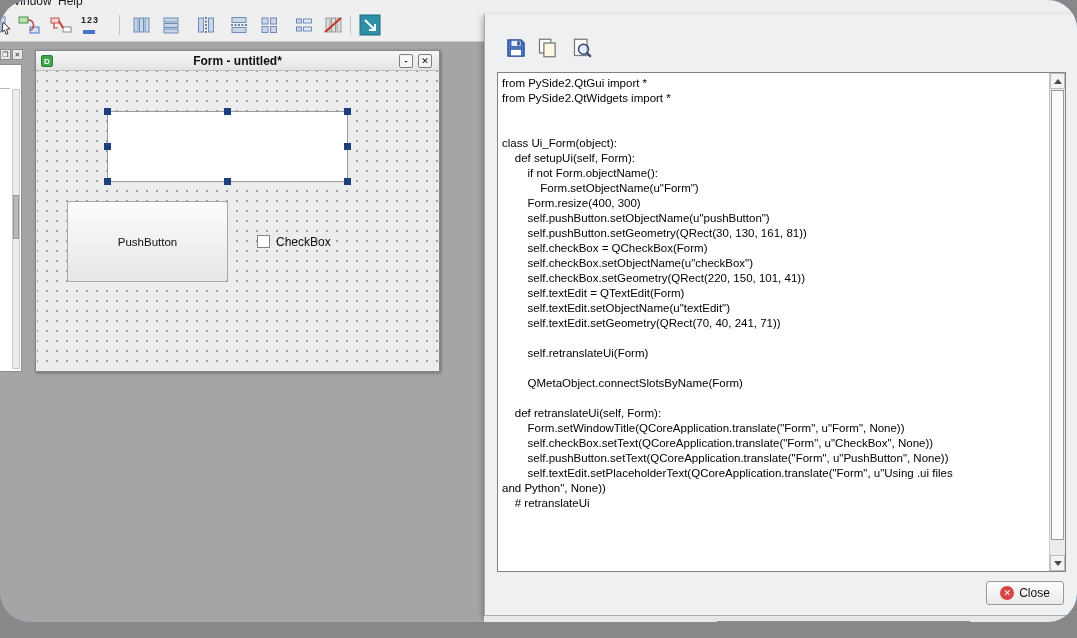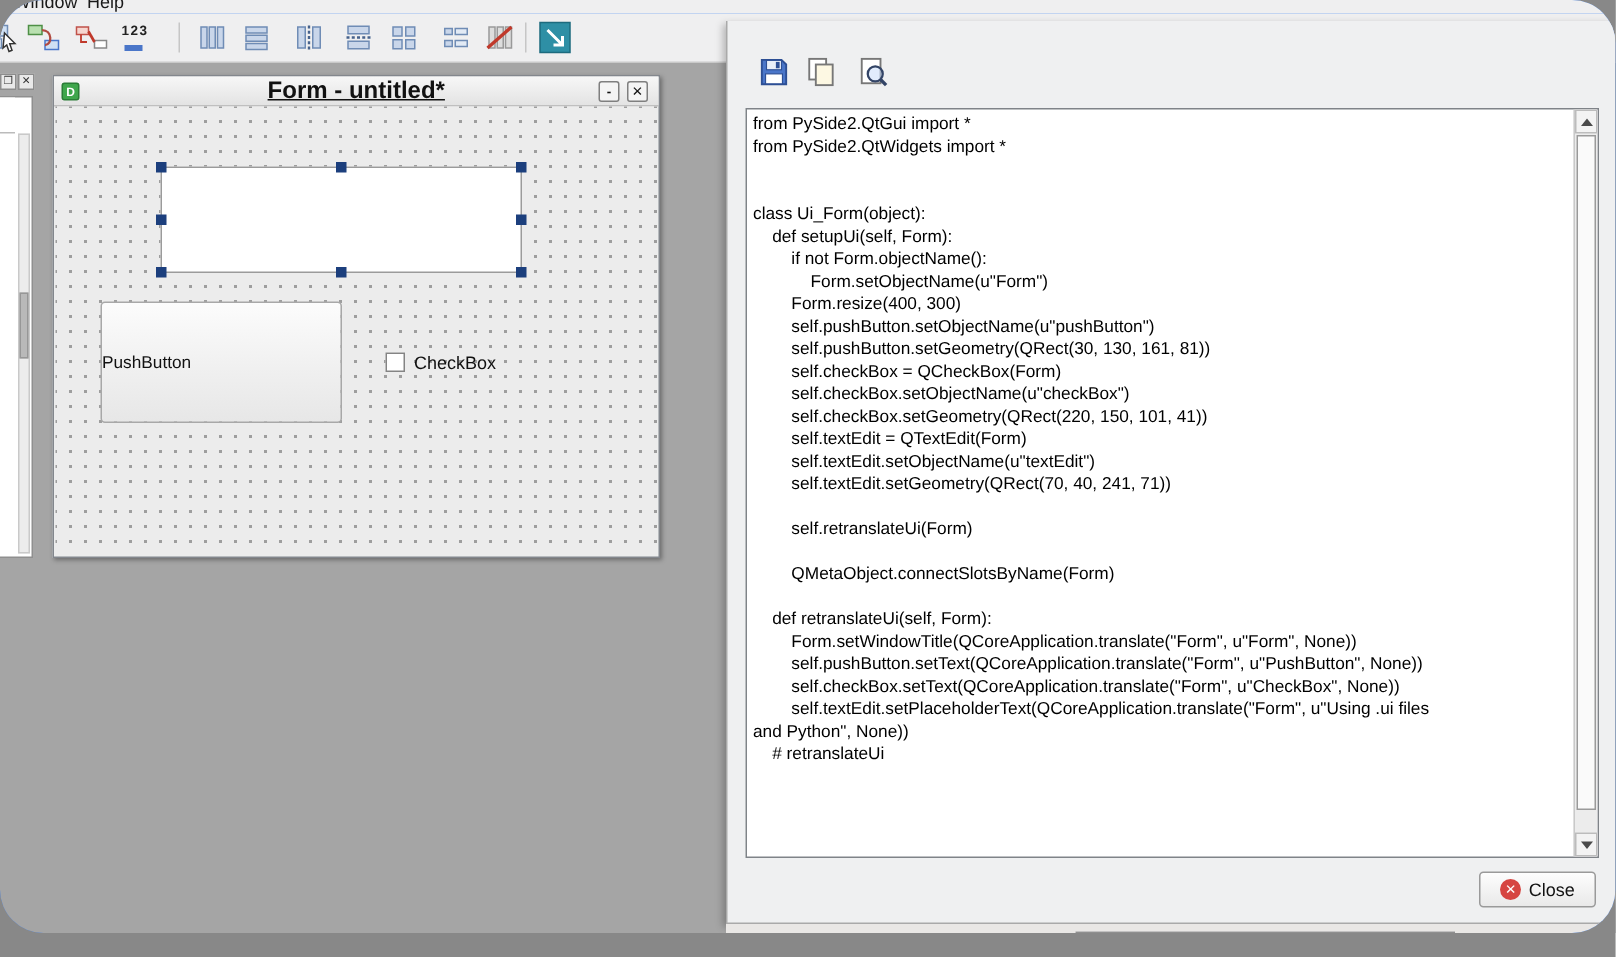--- a/index.html
+++ b/index.html
@@ -25,38 +25,38 @@
   .mdi{position:absolute;left:0;top:42px;width:484px;height:596px;background:#a5a5a5;}
   
   .dock-btn{position:absolute;width:11px;height:11px;top:7px;background:#e9e9e9;border:1px solid #8d8d8d;font-size:7px;line-height:9px;text-align:center;color:#333;}
   .left-dock-panel{position:absolute;left:0;top:22px;width:22px;height:308px;background:#ffffff;border:1px solid #8f8f8f;border-left:none;}
   .left-dock-scroll{position:absolute;right:1px;top:24px;width:8px;bottom:2px;background:#ececec;border:1px solid #c9c9c9;}
   .left-dock-thumb{position:absolute;left:0;right:0;top:105px;height:44px;background:#b9b9b9;border:1px solid #979797;}
   .left-dock-filter{position:absolute;left:0;top:0;width:10px;height:24px;background:#fff;border-bottom:1px solid #bbb;}
   
   .form-window{position:absolute;left:35px;top:8px;width:405px;height:322px;background:#eceded;border:1px solid #83878d;box-shadow:1px 1px 3px rgba(0,0,0,.35);}
   .form-titlebar{position:absolute;left:0;top:0;right:0;height:20px;background:linear-gradient(#f7f7f7,#e3e3e3);border-bottom:1px solid #bfbfbf;}
-  .form-title{position:absolute;left:50%;top:0;transform:translateX(-50%);line-height:20px;font-size:16px;font-weight:bold;color:#111;white-space:nowrap;text-decoration:underline;}
+  .form-title{position:absolute;left:50%;top:0;transform:translateX(-50%);line-height:20px;font-size:12px;font-weight:bold;color:#111;white-space:nowrap;}
   .form-win-icon{position:absolute;left:5px;top:4px;width:12px;height:12px;background:#3fa64c;border:1px solid #2a7d36;border-radius:2px;color:#fff;font-size:8px;font-weight:bold;line-height:11px;text-align:center;}
   .win-btn{position:absolute;top:3px;width:14px;height:14px;background:#f4f4f4;border:1px solid #7f7f7f;border-radius:2px;font-size:9px;font-weight:bold;line-height:12px;text-align:center;color:#111;}
   .win-btn.minimize{right:26px;}
   .win-btn.close{right:7px;}
   .form-canvas{
     position:absolute;left:1px;top:20px;right:1px;bottom:1px;
     background-color:#ececec;
     background-image:radial-gradient(circle,#9e9e9e 1px,transparent 1.3px);
     background-size:10px 10px;background-position:5px 5px;
   }
   .qt-textedit{position:absolute;left:70px;top:40px;width:241px;height:71px;background:#fff;border:1px solid #9b9b9b;}
   .qt-textedit .ph{display:block;padding:4px 5px;color:#9d9d9d;font-size:11.5px;}
   .handle{position:absolute;width:7px;height:7px;background:#1c3f7d;}
   .h-tl{left:-4px;top:-4px;} .h-tc{left:calc(50% - 3.5px);top:-4px;} .h-tr{right:-4px;top:-4px;}
   .h-ml{left:-4px;top:calc(50% - 3.5px);} .h-mr{right:-4px;top:calc(50% - 3.5px);}
   .h-bl{left:-4px;bottom:-4px;} .h-bc{left:calc(50% - 3.5px);bottom:-4px;} .h-br{right:-4px;bottom:-4px;}
-  .qt-pushbutton{position:absolute;left:30px;top:130px;width:161px;height:81px;background:linear-gradient(#fcfcfc,#f0f0f0 55%,#e7e7e7);border:1px solid #a8a8a8;border-radius:3px;display:flex;align-items:center;font-size:11.5px;color:#111;}
+  .qt-pushbutton{position:absolute;left:30px;top:130px;width:161px;height:81px;background:linear-gradient(#fcfcfc,#f0f0f0 55%,#e7e7e7);border:1px solid #a8a8a8;border-radius:3px;display:flex;align-items:center;justify-content:center;font-size:11.5px;color:#111;}
   .qt-checkbox{position:absolute;left:220px;top:150px;width:101px;height:41px;display:flex;align-items:center;}
   .qt-checkbox .box{width:13px;height:13px;background:#fff;border:1px solid #848484;margin-right:6px;flex:none;}
   .qt-checkbox .lbl{font-size:12px;color:#111;}
   
   .code-dialog{position:absolute;left:484px;top:14px;width:593px;height:602px;background:#eff0f1;border-left:1px solid #a9a9a9;border-bottom:1px solid #a9a9a9;box-shadow:-2px 2px 5px rgba(0,0,0,.25);}
   .dlg-icon-btn{position:absolute;top:22px;width:24px;height:24px;display:flex;align-items:center;justify-content:center;border-radius:3px;}
   .code-box{position:absolute;left:12px;top:58px;width:569px;height:500px;background:#fff;border:1px solid #7f8388;overflow:hidden;}
   .code-text{position:absolute;left:0;top:0;right:16px;bottom:0;padding:3px 0 0 4px;overflow:hidden;}
   .code-line{white-space:pre;font-family:"Liberation Sans","DejaVu Sans",sans-serif;font-size:11.5px;line-height:15px;color:#000;}
   .v-scrollbar{position:absolute;right:0;top:0;bottom:0;width:16px;background:#ececec;border-left:1px solid #c9c9c9;}
@@ -275,22 +275,22 @@
           <div class="code-line">        self.textEdit = QTextEdit(Form)</div>
           <div class="code-line">        self.textEdit.setObjectName(u"textEdit")</div>
           <div class="code-line">        self.textEdit.setGeometry(QRect(70, 40, 241, 71))</div>
           <div class="code-line">&nbsp;</div>
           <div class="code-line">        self.retranslateUi(Form)</div>
           <div class="code-line">&nbsp;</div>
           <div class="code-line">        QMetaObject.connectSlotsByName(Form)</div>
           <div class="code-line">&nbsp;</div>
           <div class="code-line">    def retranslateUi(self, Form):</div>
           <div class="code-line">        Form.setWindowTitle(QCoreApplication.translate("Form", u"Form", None))</div>
+          <div class="code-line">        self.checkBox.setText(QCoreApplication.translate("Form", u"CheckBox", None))</div>
           <div class="code-line">        self.pushButton.setText(QCoreApplication.translate("Form", u"PushButton", None))</div>
-          <div class="code-line">        self.checkBox.setText(QCoreApplication.translate("Form", u"CheckBox", None))</div>
           <div class="code-line">        self.textEdit.setPlaceholderText(QCoreApplication.translate("Form", u"Using .ui files</div>
           <div class="code-line">and Python", None))</div>
           <div class="code-line">    # retranslateUi</div>
         </div>
       <div class="v-scrollbar">
         <div class="sb-btn sb-up">
             <span class="tri-up"></span>
           </div>
         <div class="sb-thumb"></div>
         <div class="sb-btn sb-down">

